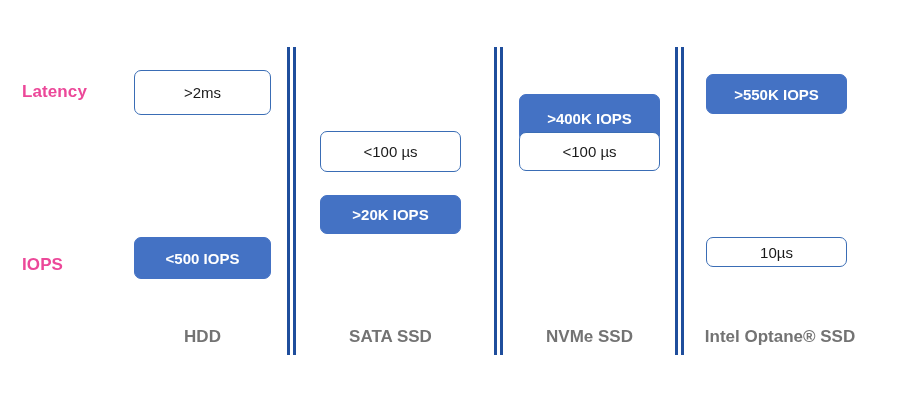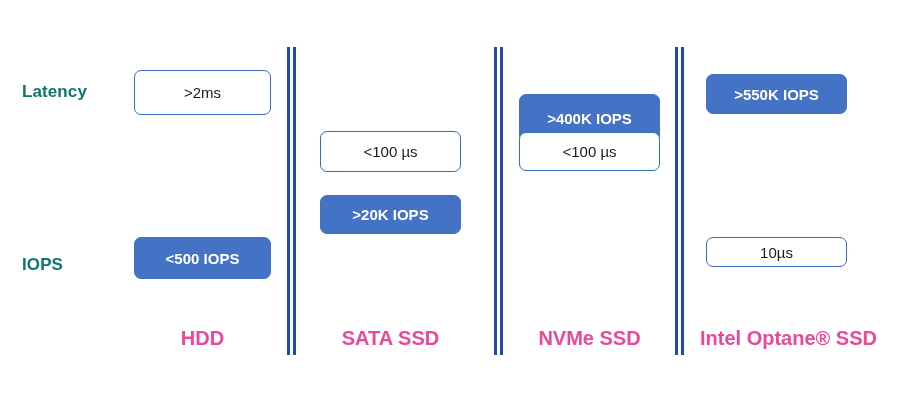--- a/index.html
+++ b/index.html
@@ -21,21 +21,21 @@
     left: 0; top: 0;
     width: 900px;
     height: 411px;
   }
 
   
   .row-label {
     position: absolute;
     font-size: 17px;
     font-weight: bold;
-    color: #0f766e;
+    color: #ec4899;
     letter-spacing: 0.1px;
     white-space: nowrap;
   }
   .row-label.latency { left: 22px; top: 82px; }
   .row-label.iops    { left: 22px; top: 255px; }
 
   
   .divider {
     position: absolute;
     top: 47px;
@@ -72,23 +72,23 @@
   .chip.outline {
     background: #ffffff;
     border: 1.6px solid #3A6DB5;
     color: #1a1a1a;
     font-weight: normal;
   }
 
   
   .col-caption {
     position: absolute;
-    font-size: 20px;
+    font-size: 17px;
     font-weight: bold;
-    color: #ec4899;
+    color: #737373;
     white-space: nowrap;
     text-align: center;
   }
 </style>
 </head>
 <body>
 
 <div id="stage">
 
   <div class="row-label latency">Latency</div>

